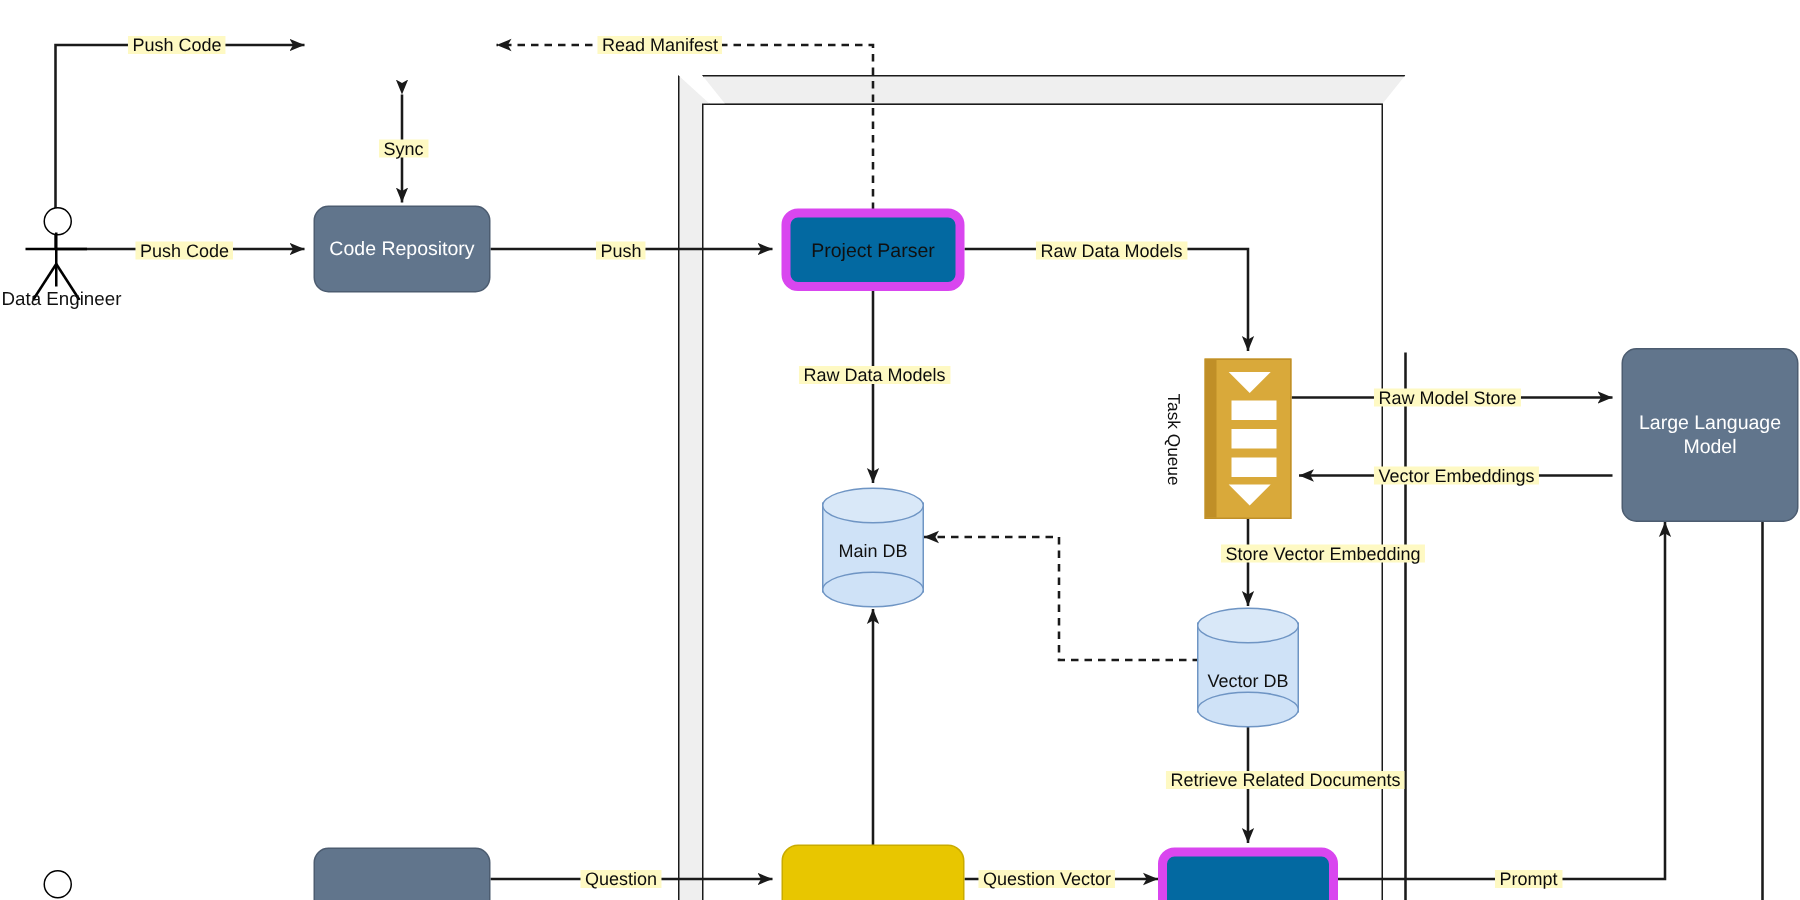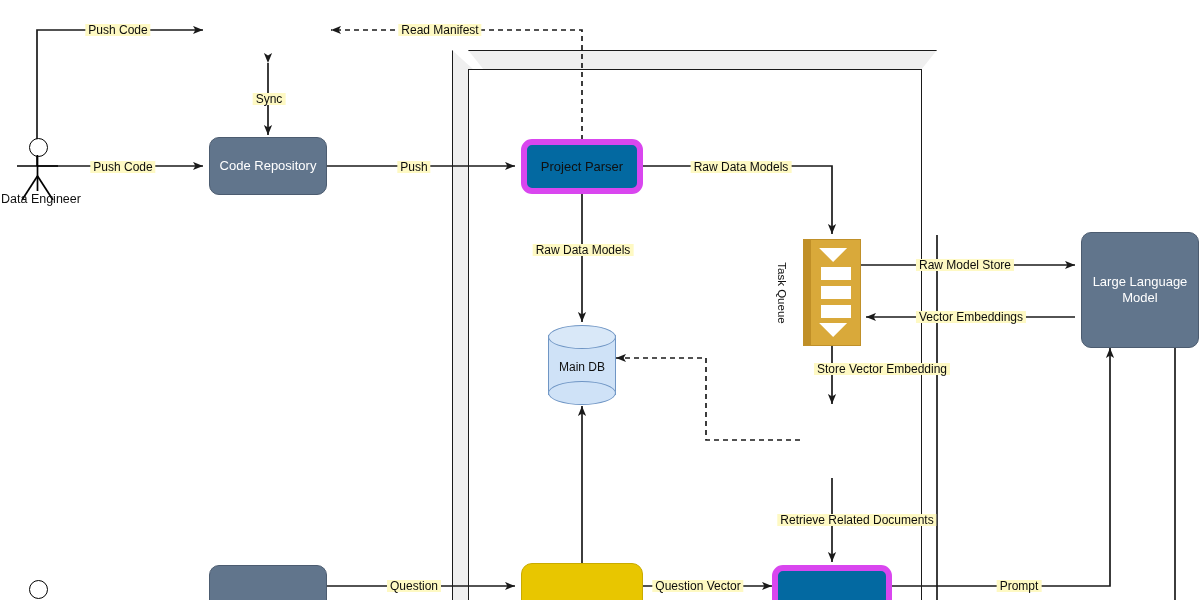--- a/index.html
+++ b/index.html
@@ -269,20 +269,26 @@
     <span>Model</span>
   </div>
 
   <div class="cyl" style="left:548px; top:325px; width:68px; height:80px;">
     <div class="body" style="top:10px; height:60px;"></div>
     <div class="cap-bot" style="top:56px; height:22px;"></div>
     <div class="cap-top" style="top:0px; height:22px;"></div>
     <div class="label" style="top:35px;">Main DB</div>
   </div>
 
+  <div class="cyl" style="left:798px; top:405px; width:68px; height:80px;">
+    <div class="body" style="top:10px; height:60px;"></div>
+    <div class="cap-bot" style="top:56px; height:22px;"></div>
+    <div class="cap-top" style="top:0px; height:22px;"></div>
+    <div class="label" style="top:42px;">Vector DB</div>
+  </div>
 
   <div class="node box-slate" style="left:209px; top:565px; width:118px; height:60px;">
     <span></span>
   </div>
 
   <div class="node box-yellow" style="left:521px; top:563px; width:122px; height:60px;">
     <span></span>
   </div>
 
   <div class="node box-green" style="left:772px; top:565px; width:120px; height:60px;">

